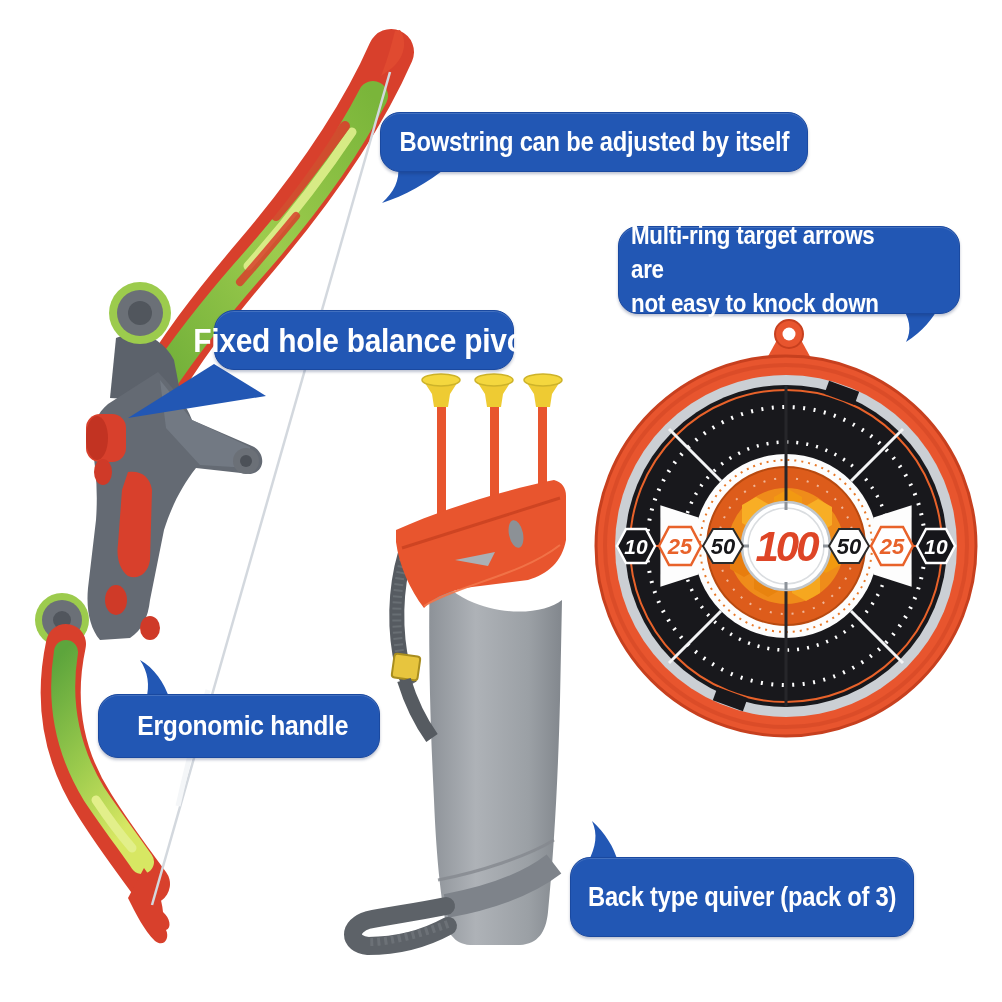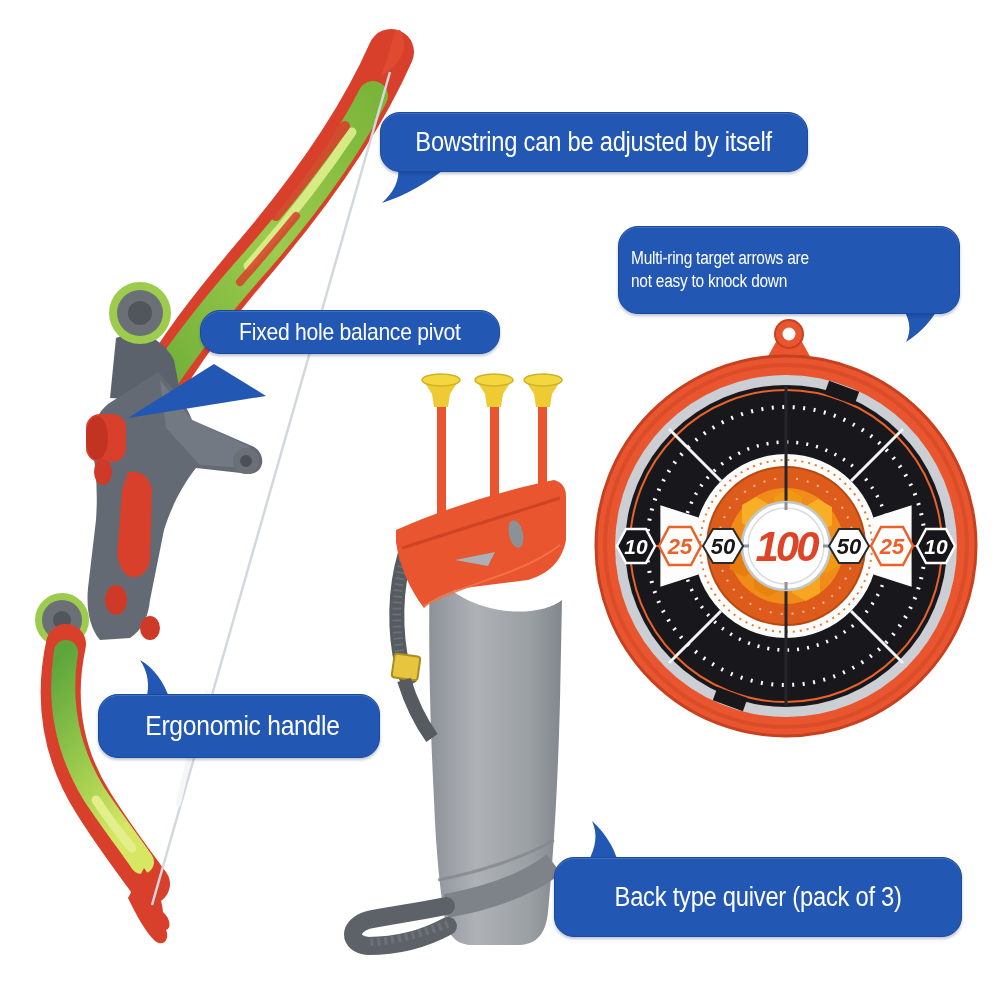--- a/index.html
+++ b/index.html
@@ -1,30 +1,30 @@
 <!DOCTYPE html>
 <html><head>
 <meta charset="utf-8">
 <style>
   html,body{margin:0;padding:0;background:#fff;}
   .stage{position:relative;width:1002px;height:1002px;background:#fff;overflow:hidden;
          font-family:"Liberation Sans",sans-serif;}
   .graphic{position:absolute;left:0;top:0;}
   .bubble{position:absolute;background:#2257b4;color:#fff;border-radius:20px;
-          display:flex;align-items:center;justify-content:center;font-weight:400;
+          display:flex;align-items:center;justify-content:center;font-weight:700;
           box-shadow:0 2px 3px rgba(20,40,90,.28), inset 0 1px 0 rgba(255,255,255,.15);
           border:1px solid #1a49a0;box-sizing:border-box;}
   .bubble .txt{display:inline-block;transform:scaleX(.88);white-space:nowrap;letter-spacing:-.3px;}
   .b1{left:380px;top:112px;width:428px;height:60px;font-size:27px;}
-  .b2{left:618px;top:226px;width:342px;height:88px;font-size:18px;justify-content:flex-start;padding-left:12px;}
+  .b2{left:618px;top:226px;width:342px;height:88px;font-size:26px;justify-content:flex-start;padding-left:12px;}
   .b2 .lines{display:flex;flex-direction:column;align-items:flex-start;transform:scaleX(.86);
              transform-origin:left center;line-height:1.3;letter-spacing:-.3px;}
-  .b3{left:200px;top:310px;width:300px;height:44px;font-size:24px;}
+  .b3{left:214px;top:310px;width:300px;height:60px;font-size:34px;}
   .b4{left:98px;top:694px;width:282px;height:64px;font-size:28px;padding-left:7px;}
-  .b5{left:554px;top:857px;width:408px;height:80px;font-size:27px;align-items:center;}
+  .b5{left:570px;top:857px;width:344px;height:80px;font-size:27px;align-items:center;}
 </style>
 </head>
 <body>
 
 <div class="stage">
 
 <svg class="graphic" width="1002" height="1002" viewBox="0 0 1002 1002">
   <defs>
     <linearGradient id="limbGrad" x1="1" y1="0" x2="0" y2="1">
       <stop offset="0" stop-color="#7ab53a"></stop>

